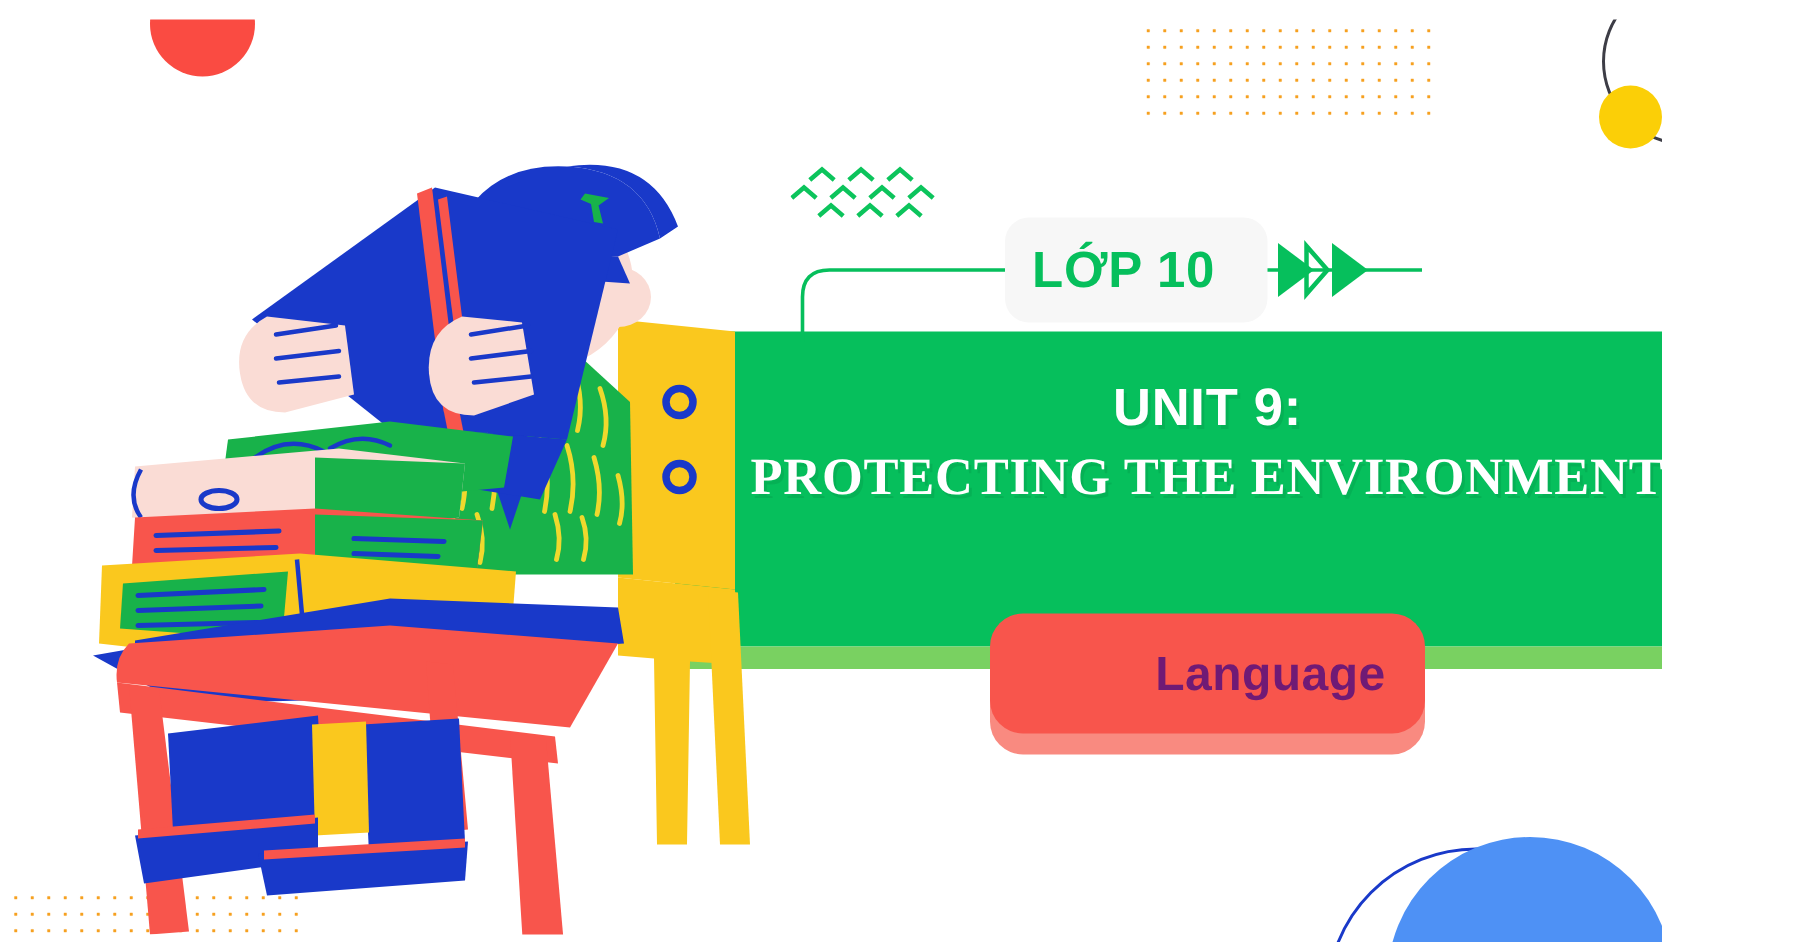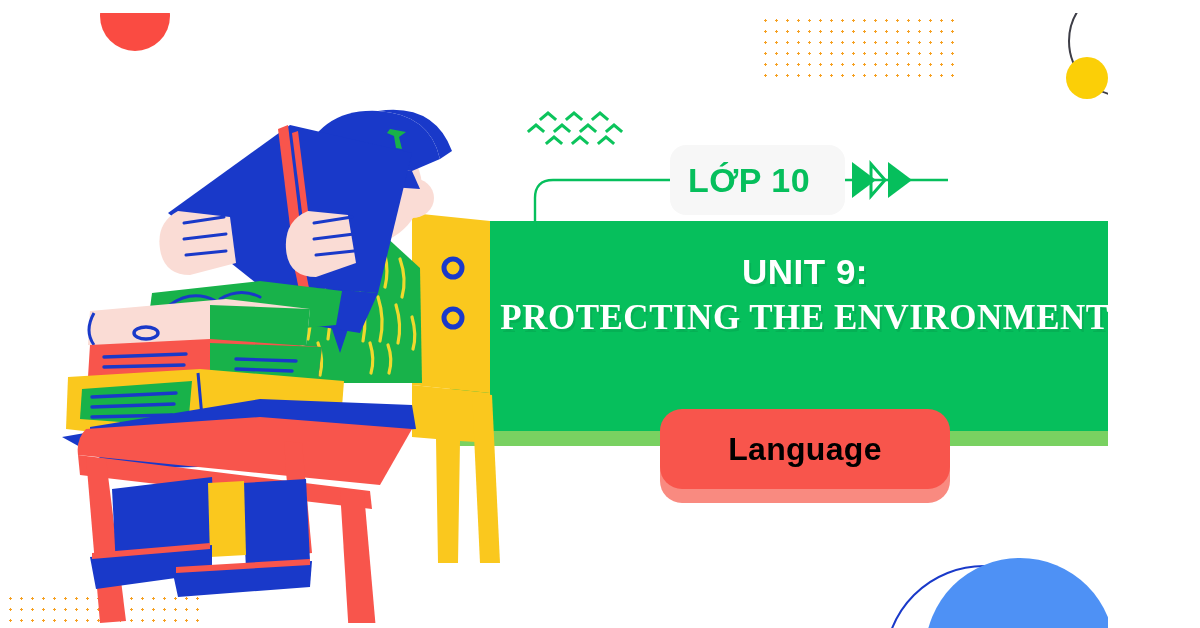--- a/index.html
+++ b/index.html
@@ -76,21 +76,21 @@
     left:660px;top:404px;width:290px;height:86px;border-radius:22px;
     background:#f98a80;
   }
   #lang-btn{
     left:660px;top:396px;width:290px;height:80px;border-radius:22px;
     background:#f8554c;cursor:pointer;
   }
   #lang-label{
     left:660px;top:396px;width:290px;height:80px;
     display:flex;align-items:center;justify-content:center;
-    color:#000000;font-size:32px;font-weight:bold;letter-spacing:0.3px;
+    color:#701a75;font-size:32px;font-weight:bold;letter-spacing:0.3px;padding-left:42px;
   }
 
   
   #illustration{left:60px;top:80px;width:470px;height:530px;}
 </style>
 </head>
 <body>
 
 <div id="stage">
 

